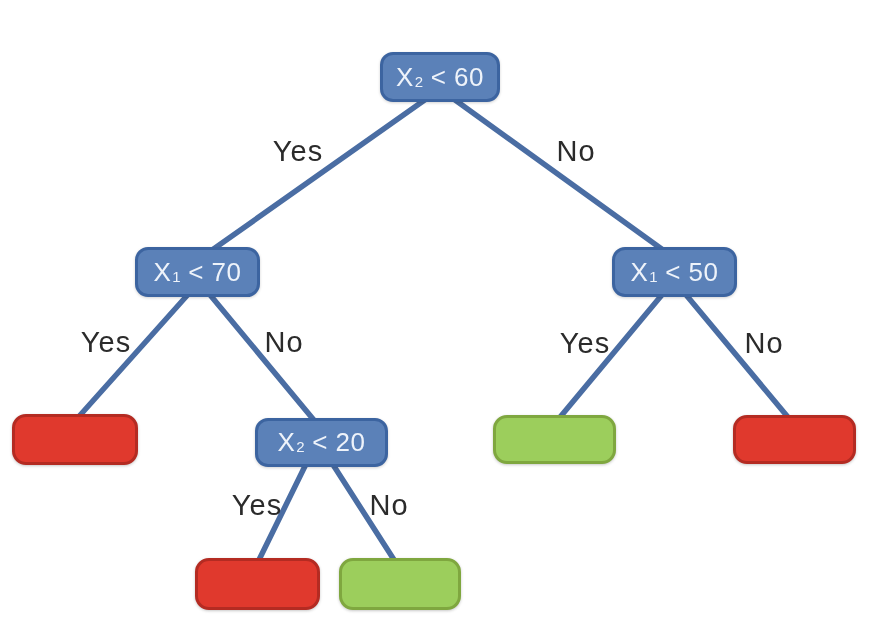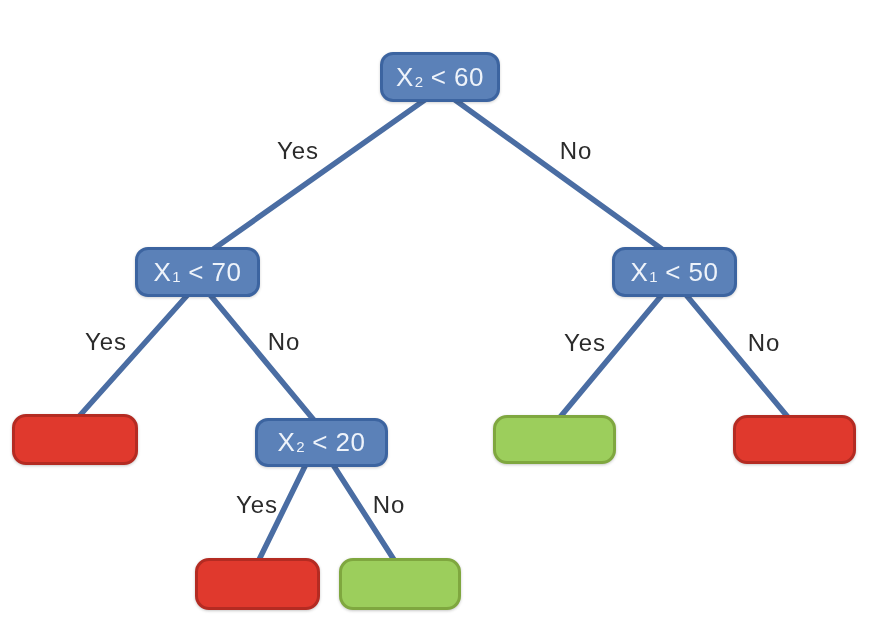--- a/index.html
+++ b/index.html
@@ -72,21 +72,21 @@
     border:3px solid var(--leaf-red-border);
   }
   .leaf.green{
     background:var(--leaf-green-fill);
     border:3px solid var(--leaf-green-border);
   }
   .edge-label{
     position:absolute;
     transform:translate(-50%,-50%);
     color:var(--label-text);
-    font-size:24px;
+    font-size:29px;
     letter-spacing:1px;
     white-space:nowrap;
   }
 </style>
 </head>
 <body>
 
 <div class="canvas">
 
   <svg class="edges" viewBox="0 0 880 635">

